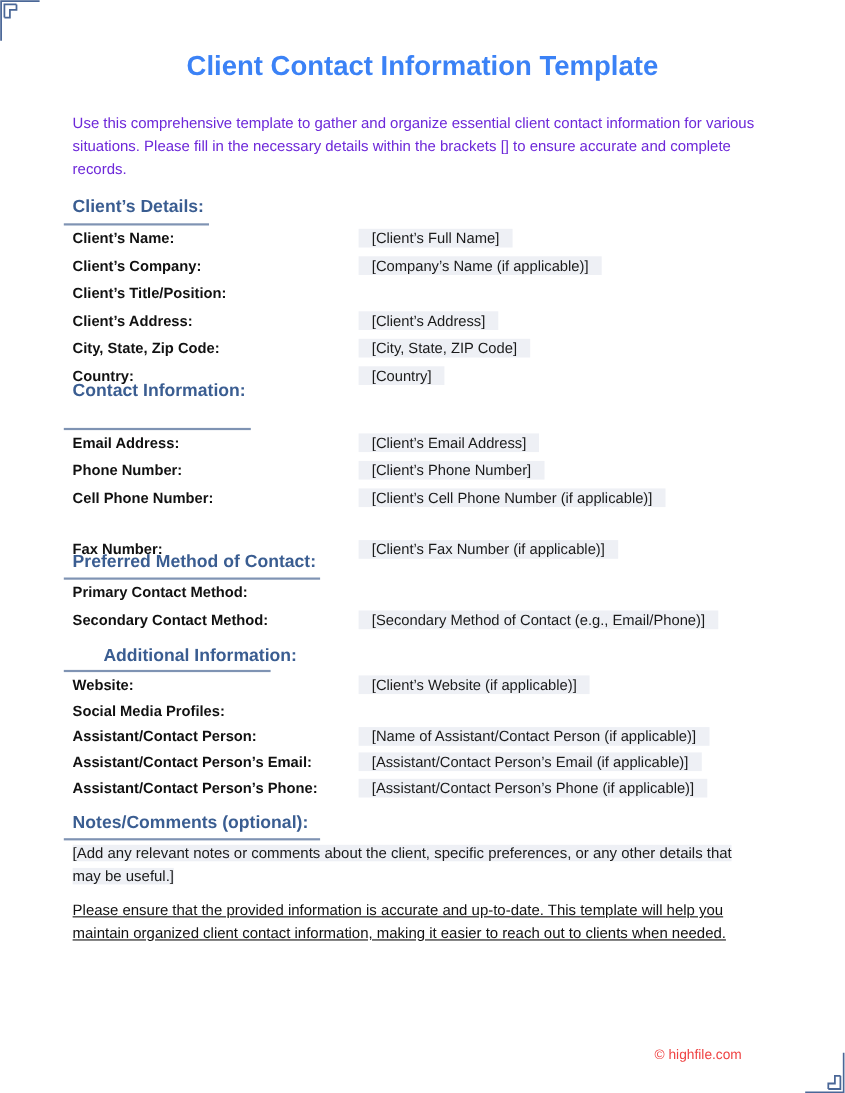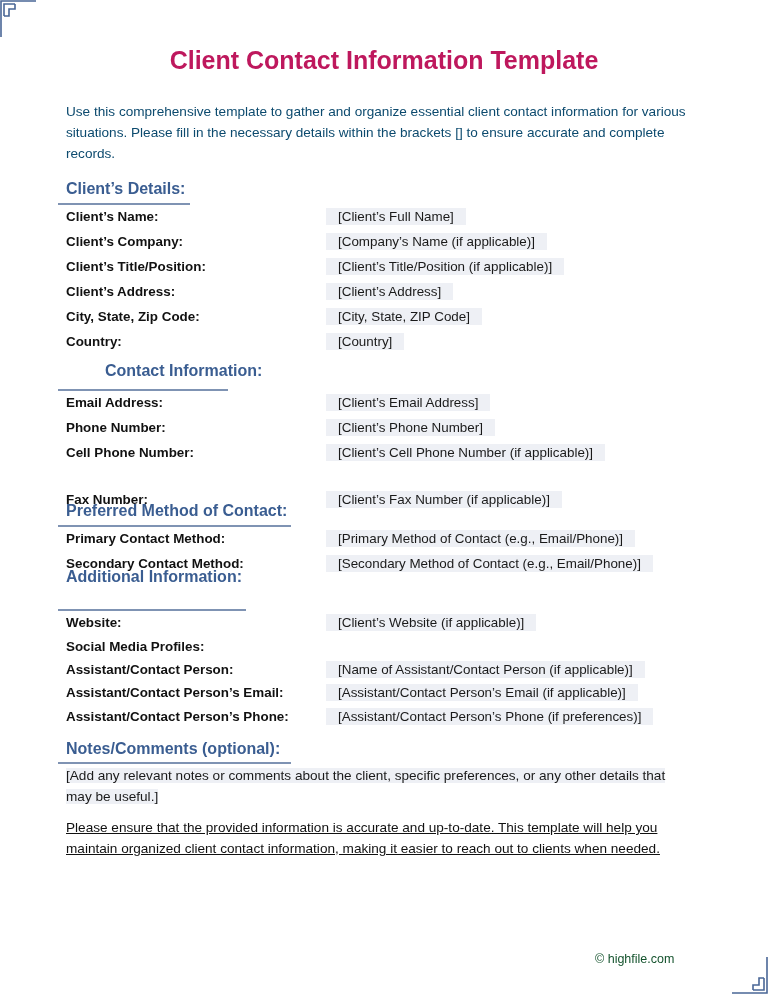--- a/index.html
+++ b/index.html
@@ -6,26 +6,26 @@
   body {
     width: 768px; height: 994px; position: relative; overflow: hidden;
     font-family: "Liberation Sans", "DejaVu Sans", sans-serif;
     color: #111111;
   }
   .corner { position: absolute; }
   .corner-tl { left: 0; top: 0; }
   .corner-br { right: 0; bottom: 0; }
   .title {
     position: absolute; left: 0; right: 0; top: 46px;
-    text-align: center; font-size: 25px; font-weight: bold; color: #be185d;
+    text-align: center; font-size: 25px; font-weight: bold; color: #3b82f6;
     letter-spacing: 0px;
   }
   .intro {
     position: absolute; left: 66px; top: 101px; width: 630px;
-    font-size: 13.6px; line-height: 21px; color: #0c4a6e;
+    font-size: 13.6px; line-height: 21px; color: #6d28d9;
   }
   .section-head {
     position: absolute; left: 66px; font-size: 16px; font-weight: bold; color: #3a5d91;
   }
   .section-rule {
     position: absolute; left: 58px; height: 1.5px; background: #7f93b3;
   }
   .row { position: absolute; left: 66px; width: 640px; height: 20px; font-size: 13.4px; }
   .row .label { position: absolute; left: 0; top: 0; font-weight: bold; color: #111; }
   .row .value {
@@ -35,21 +35,21 @@
   .notes {
     position: absolute; left: 66px; top: 765px; width: 620px;
     font-size: 13.6px; line-height: 21px; color: #1a1a1a;
   }
   .notes span { background: #eef0f5; }
   .closing {
     position: absolute; left: 66px; top: 817px; width: 640px;
     font-size: 13.6px; line-height: 21px; color: #111; text-decoration: underline;
   }
   .footer {
-    position: absolute; left: 595px; top: 952px; font-size: 12.5px; color: #14532d; text-align: right;
+    position: absolute; left: 595px; top: 952px; font-size: 12.5px; color: #ef4444; text-align: right;
   }
 </style>
 </head>
 <body>
 
 <svg class="corner corner-tl" width="40" height="40" viewBox="0 0 40 40">
   <g fill="none" stroke="#4a6797" stroke-width="1.6">
     <path d="M1 37 V1 H36"></path>
     <path d="M4 16 V4 H15"></path>
     <path d="M4 16 H9 V9 H15 V4"></path>
@@ -71,36 +71,35 @@
 <div class="row" style="top:209px;">
   <span class="label">Client’s Name:</span>
   <span class="value">[Client’s Full Name]</span>
 </div>
 <div class="row" style="top:234px;">
   <span class="label">Client’s Company:</span>
   <span class="value">[Company’s Name (if applicable)]</span>
 </div>
 <div class="row" style="top:259px;">
   <span class="label">Client’s Title/Position:</span>
-  <span class="value">[Client’s Title/Position (if applicable)]</span>
 </div>
 <div class="row" style="top:284px;">
   <span class="label">Client’s Address:</span>
   <span class="value">[Client’s Address]</span>
 </div>
 <div class="row" style="top:309px;">
   <span class="label">City, State, Zip Code:</span>
   <span class="value">[City, State, ZIP Code]</span>
 </div>
 <div class="row" style="top:334px;">
   <span class="label">Country:</span>
   <span class="value">[Country]</span>
 </div>
 
-<div class="section-head" style="top:362px;margin-left:39px;">Contact Information:</div>
+<div class="section-head" style="top:347px;">Contact Information:</div>
 <div class="section-rule" style="top:389px; width:170px;"></div>
 <div class="row" style="top:395px;">
   <span class="label">Email Address:</span>
   <span class="value">[Client’s Email Address]</span>
 </div>
 <div class="row" style="top:420px;">
   <span class="label">Phone Number:</span>
   <span class="value">[Client’s Phone Number]</span>
 </div>
 <div class="row" style="top:445px;">
@@ -109,47 +108,46 @@
 </div>
 <div class="row" style="top:492px;">
   <span class="label">Fax Number:</span>
   <span class="value">[Client’s Fax Number (if applicable)]</span>
 </div>
 
 <div class="section-head" style="top:502px;text-align:center;">Preferred Method of Contact:</div>
 <div class="section-rule" style="top:525px; width:233px;"></div>
 <div class="row" style="top:531px;">
   <span class="label">Primary Contact Method:</span>
-  <span class="value">[Primary Method of Contact (e.g., Email/Phone)]</span>
 </div>
 <div class="row" style="top:556px;">
   <span class="label">Secondary Contact Method:</span>
   <span class="value">[Secondary Method of Contact (e.g., Email/Phone)]</span>
 </div>
 
-<div class="section-head" style="top:568px;">Additional Information:</div>
+<div class="section-head" style="top:588px;margin-left:28px;">Additional Information:</div>
 <div class="section-rule" style="top:609px; width:188px;"></div>
 <div class="row" style="top:615px;">
   <span class="label">Website:</span>
   <span class="value">[Client’s Website (if applicable)]</span>
 </div>
 <div class="row" style="top:639px;">
   <span class="label">Social Media Profiles:</span>
 </div>
 <div class="row" style="top:662px;">
   <span class="label">Assistant/Contact Person:</span>
   <span class="value">[Name of Assistant/Contact Person (if applicable)]</span>
 </div>
 <div class="row" style="top:685px;">
   <span class="label">Assistant/Contact Person’s Email:</span>
   <span class="value">[Assistant/Contact Person’s Email (if applicable)]</span>
 </div>
 <div class="row" style="top:709px;">
   <span class="label">Assistant/Contact Person’s Phone:</span>
-  <span class="value">[Assistant/Contact Person’s Phone (if preferences)]</span>
+  <span class="value">[Assistant/Contact Person’s Phone (if applicable)]</span>
 </div>
 
 <div class="section-head" style="top:740px;">Notes/Comments (optional):</div>
 <div class="section-rule" style="top:762px; width:233px;"></div>
 <div class="notes"><span>[Add any relevant notes or comments about the client, specific preferences, or any other details that may be useful.]</span></div>
 
 <div class="closing">Please ensure that the provided information is accurate and up-to-date. This template will help you maintain organized client contact information, making it easier to reach out to clients when needed.</div>
 
 <div class="footer">© highfile.com</div>
 

